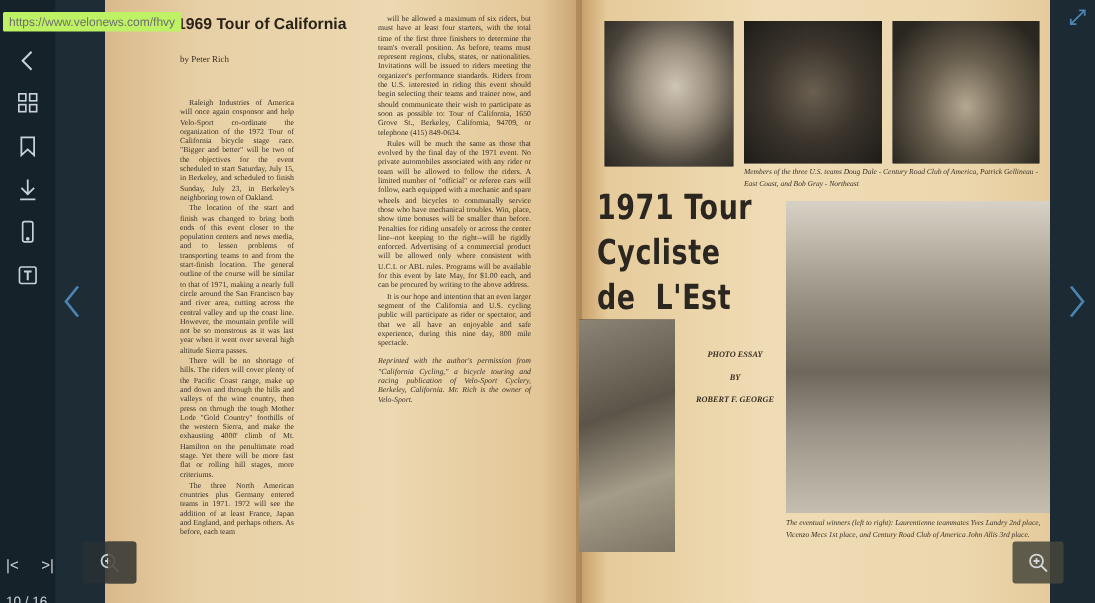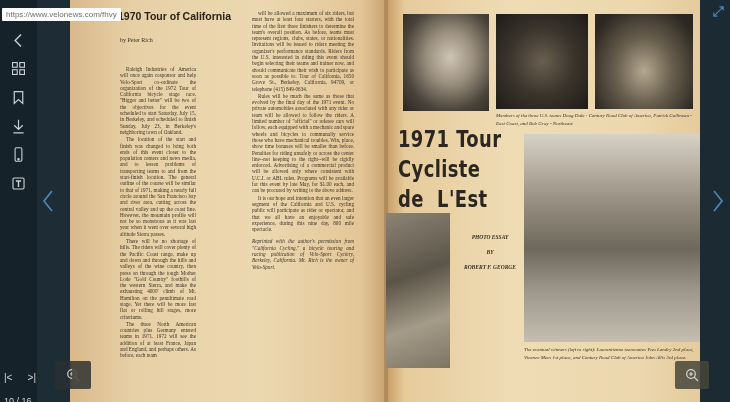--- a/index.html
+++ b/index.html
@@ -2,21 +2,21 @@
 <html><head>
 <meta charset="utf-8">
 <style>
   html,body{margin:0;padding:0;}
   body{width:730px;height:402px;overflow:hidden;background:#1b2a33;font-family:"Liberation Sans",sans-serif;position:relative;}
   .sidebar{position:absolute;left:0;top:0;width:37px;height:402px;background:#15222a;}
   .gutter-left{position:absolute;left:37px;top:0;width:33px;height:402px;background:#1d2c35;}
   .gutter-right{position:absolute;left:700px;top:0;width:30px;height:402px;background:#1b2a33;}
   .side-icon{position:absolute;left:9px;width:19px;height:19px;display:flex;align-items:center;justify-content:center;color:#c9d1d6;}
   .side-icon svg{width:17px;height:17px;}
-  .url-tip{position:absolute;left:2px;top:8px;height:13px;padding:0 4px;background:#ffffff;color:#6e6e6e;font-size:8px;line-height:13px;border-radius:1px;z-index:5;}
+  .url-tip{position:absolute;left:2px;top:8px;height:13px;padding:0 4px;background:#bef264;color:#6e6e6e;font-size:8px;line-height:13px;border-radius:1px;z-index:5;}
   .nav-arrow{position:absolute;width:16px;height:30px;display:flex;align-items:center;justify-content:center;}
   .nav-arrow svg{width:14px;height:24px;}
   .pager{position:absolute;left:4px;top:372px;width:32px;color:#cfd6da;}
   .pager-btns{display:flex;justify-content:space-between;font-size:10px;}
   .pager-count{font-size:9px;margin-top:13px;}
   .zoom-btn{position:absolute;width:36px;height:28px;background:rgba(70,70,60,0.85);display:flex;align-items:center;justify-content:center;border-radius:2px;}
   .zoom-btn svg{width:14px;height:14px;}
   .expand-icon{position:absolute;left:712px;top:5px;width:13px;height:13px;}
 
   .page{position:absolute;top:0;height:402px;overflow:hidden;}
@@ -104,21 +104,21 @@
 </div>
 
 <svg class="expand-icon" viewBox="0 0 14 14">
     <path d="M2 12 L12 2 M8 2 H12 V6 M2 8 V12 H6" fill="none" stroke="#4b83b3" stroke-width="1.3"></path>
   </svg>
 
 <div class="page page-left"></div>
 <div class="page page-right"></div>
 <div class="spine"></div>
 
-<div class="art-title">1970 Tour of California</div>
+<div class="art-title">1969 Tour of California</div>
 <div class="byline">by Peter Rich</div>
 
 <div class="col col1">
   <p>Raleigh Industries of America will once again cosponsor and help Velo-Sport co-ordinate the organization of the 1972 Tour of California bicycle stage race. "Bigger and better" will be two of the objectives for the event scheduled to start Saturday, July 15, in Berkeley, and scheduled to finish Sunday, July 23, in Berkeley's neighboring town of Oakland.</p>
   <p>The location of the start and finish was changed to bring both ends of this event closer to the population centers and news media, and to lessen problems of transporting teams to and from the start-finish location. The general outline of the course will be similar to that of 1971, making a nearly full circle around the San Francisco bay and river area, cutting across the central valley and up the coast line. However, the mountain profile will not be so monstrous as it was last year when it went over several high altitude Sierra passes.</p>
   <p>There will be no shortage of hills. The riders will cover plenty of the Pacific Coast range, make up and down and through the hills and valleys of the wine country, then press on through the tough Mother Lode "Gold Country" foothills of the western Sierra, and make the exhausting 4000' climb of Mt. Hamilton on the penultimate road stage. Yet there will be more fast flat or rolling hill stages, more criteriums.</p>
   <p>The three North American countries plus Germany entered teams in 1971. 1972 will see the addition of at least France, Japan and England, and perhaps others. As before, each team</p>
 </div>
 <div class="col col2">
   <p>will be allowed a maximum of six riders, but must have at least four starters, with the total time of the first three finishers to determine the team's overall position. As before, teams must represent regions, clubs, states, or nationalities. Invitations will be issued to riders meeting the organizer's performance standards. Riders from the U.S. interested in riding this event should begin selecting their teams and trainer now, and should communicate their wish to participate as soon as possible to: Tour of California, 1650 Grove St., Berkeley, California, 94709, or telephone (415) 849-0634.</p>

